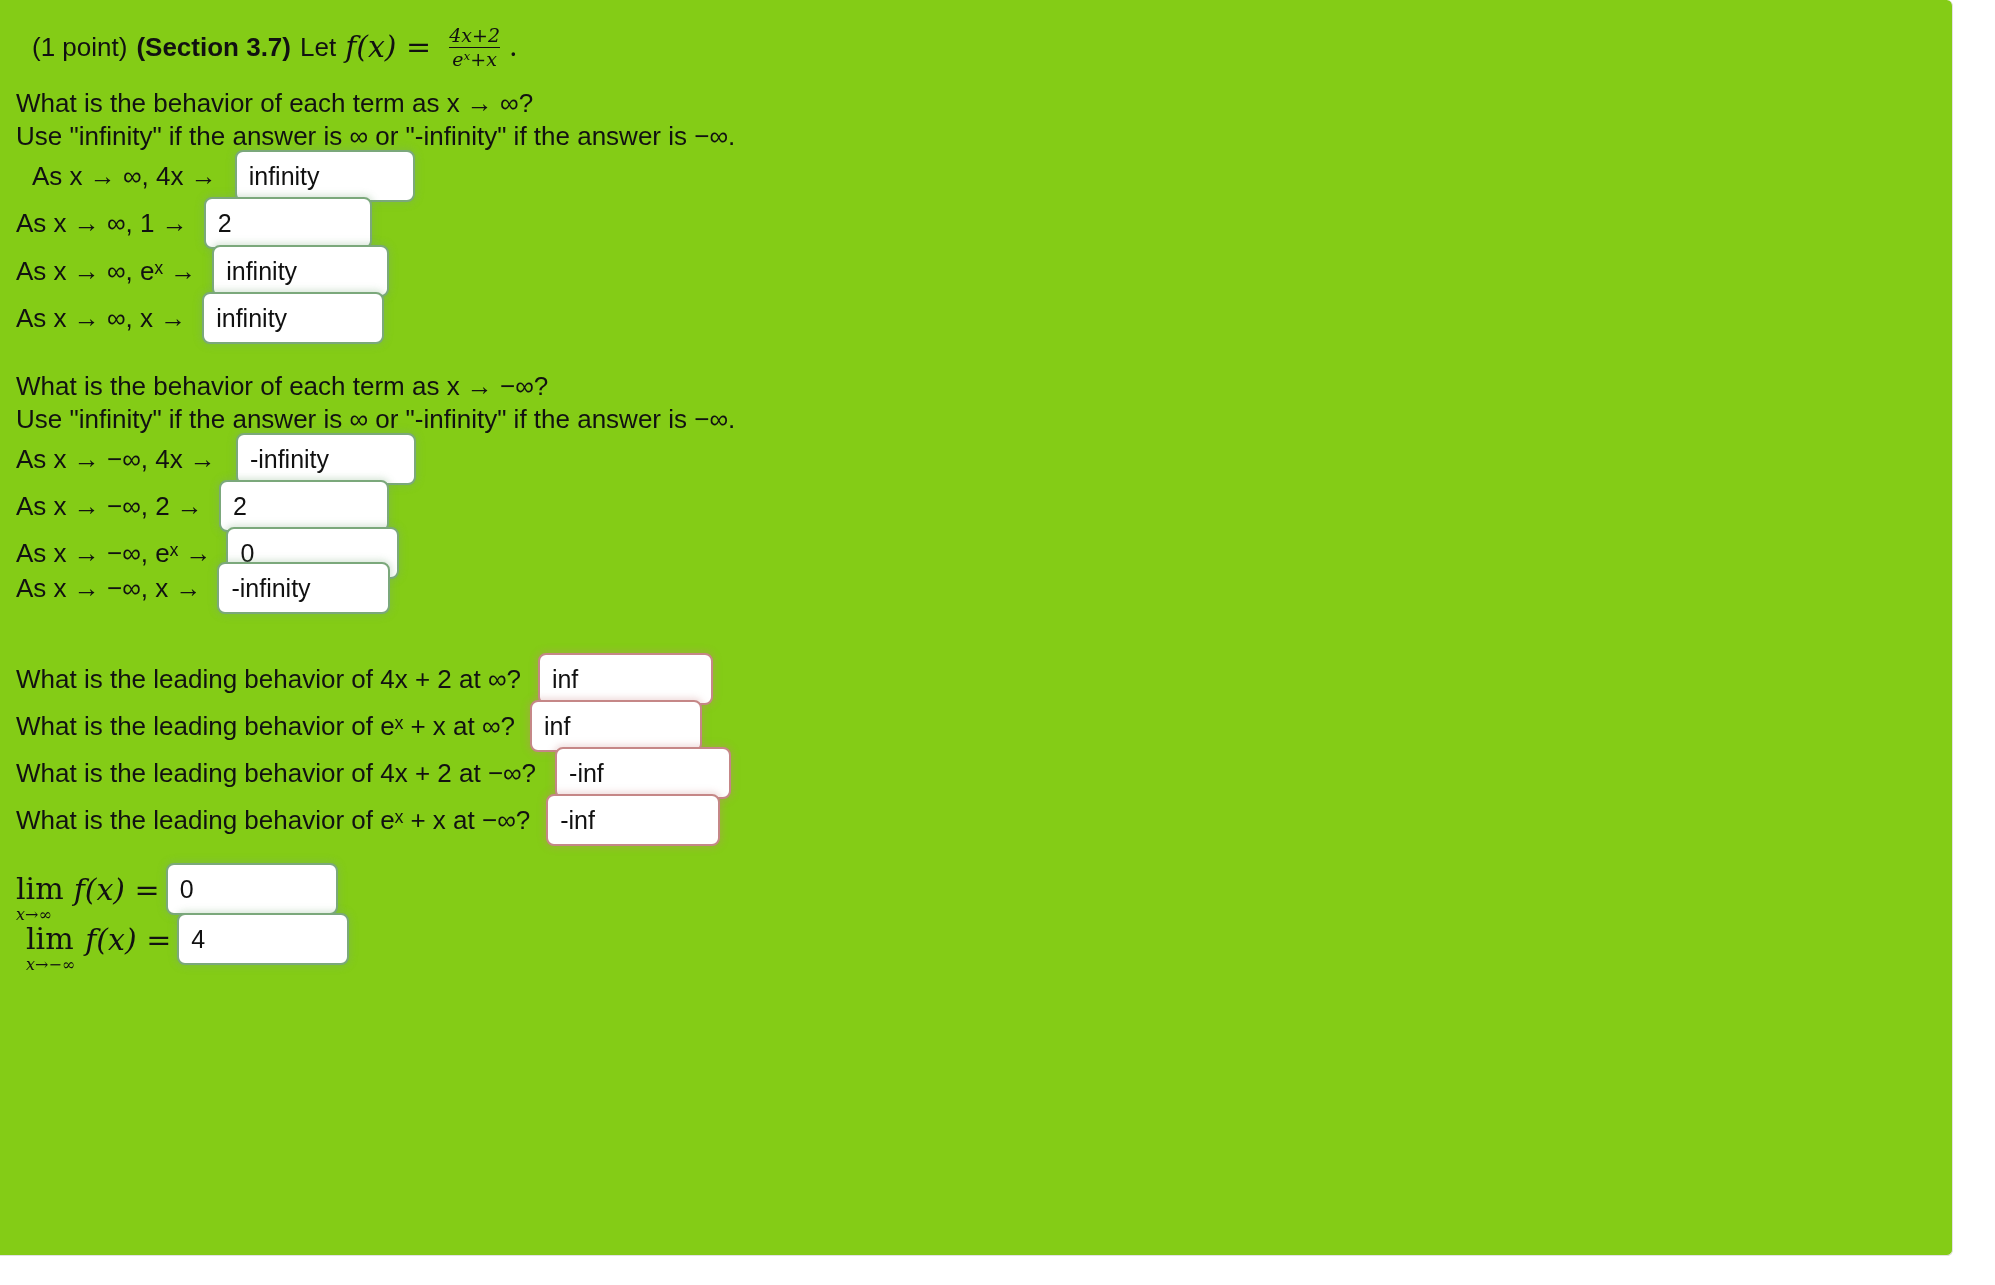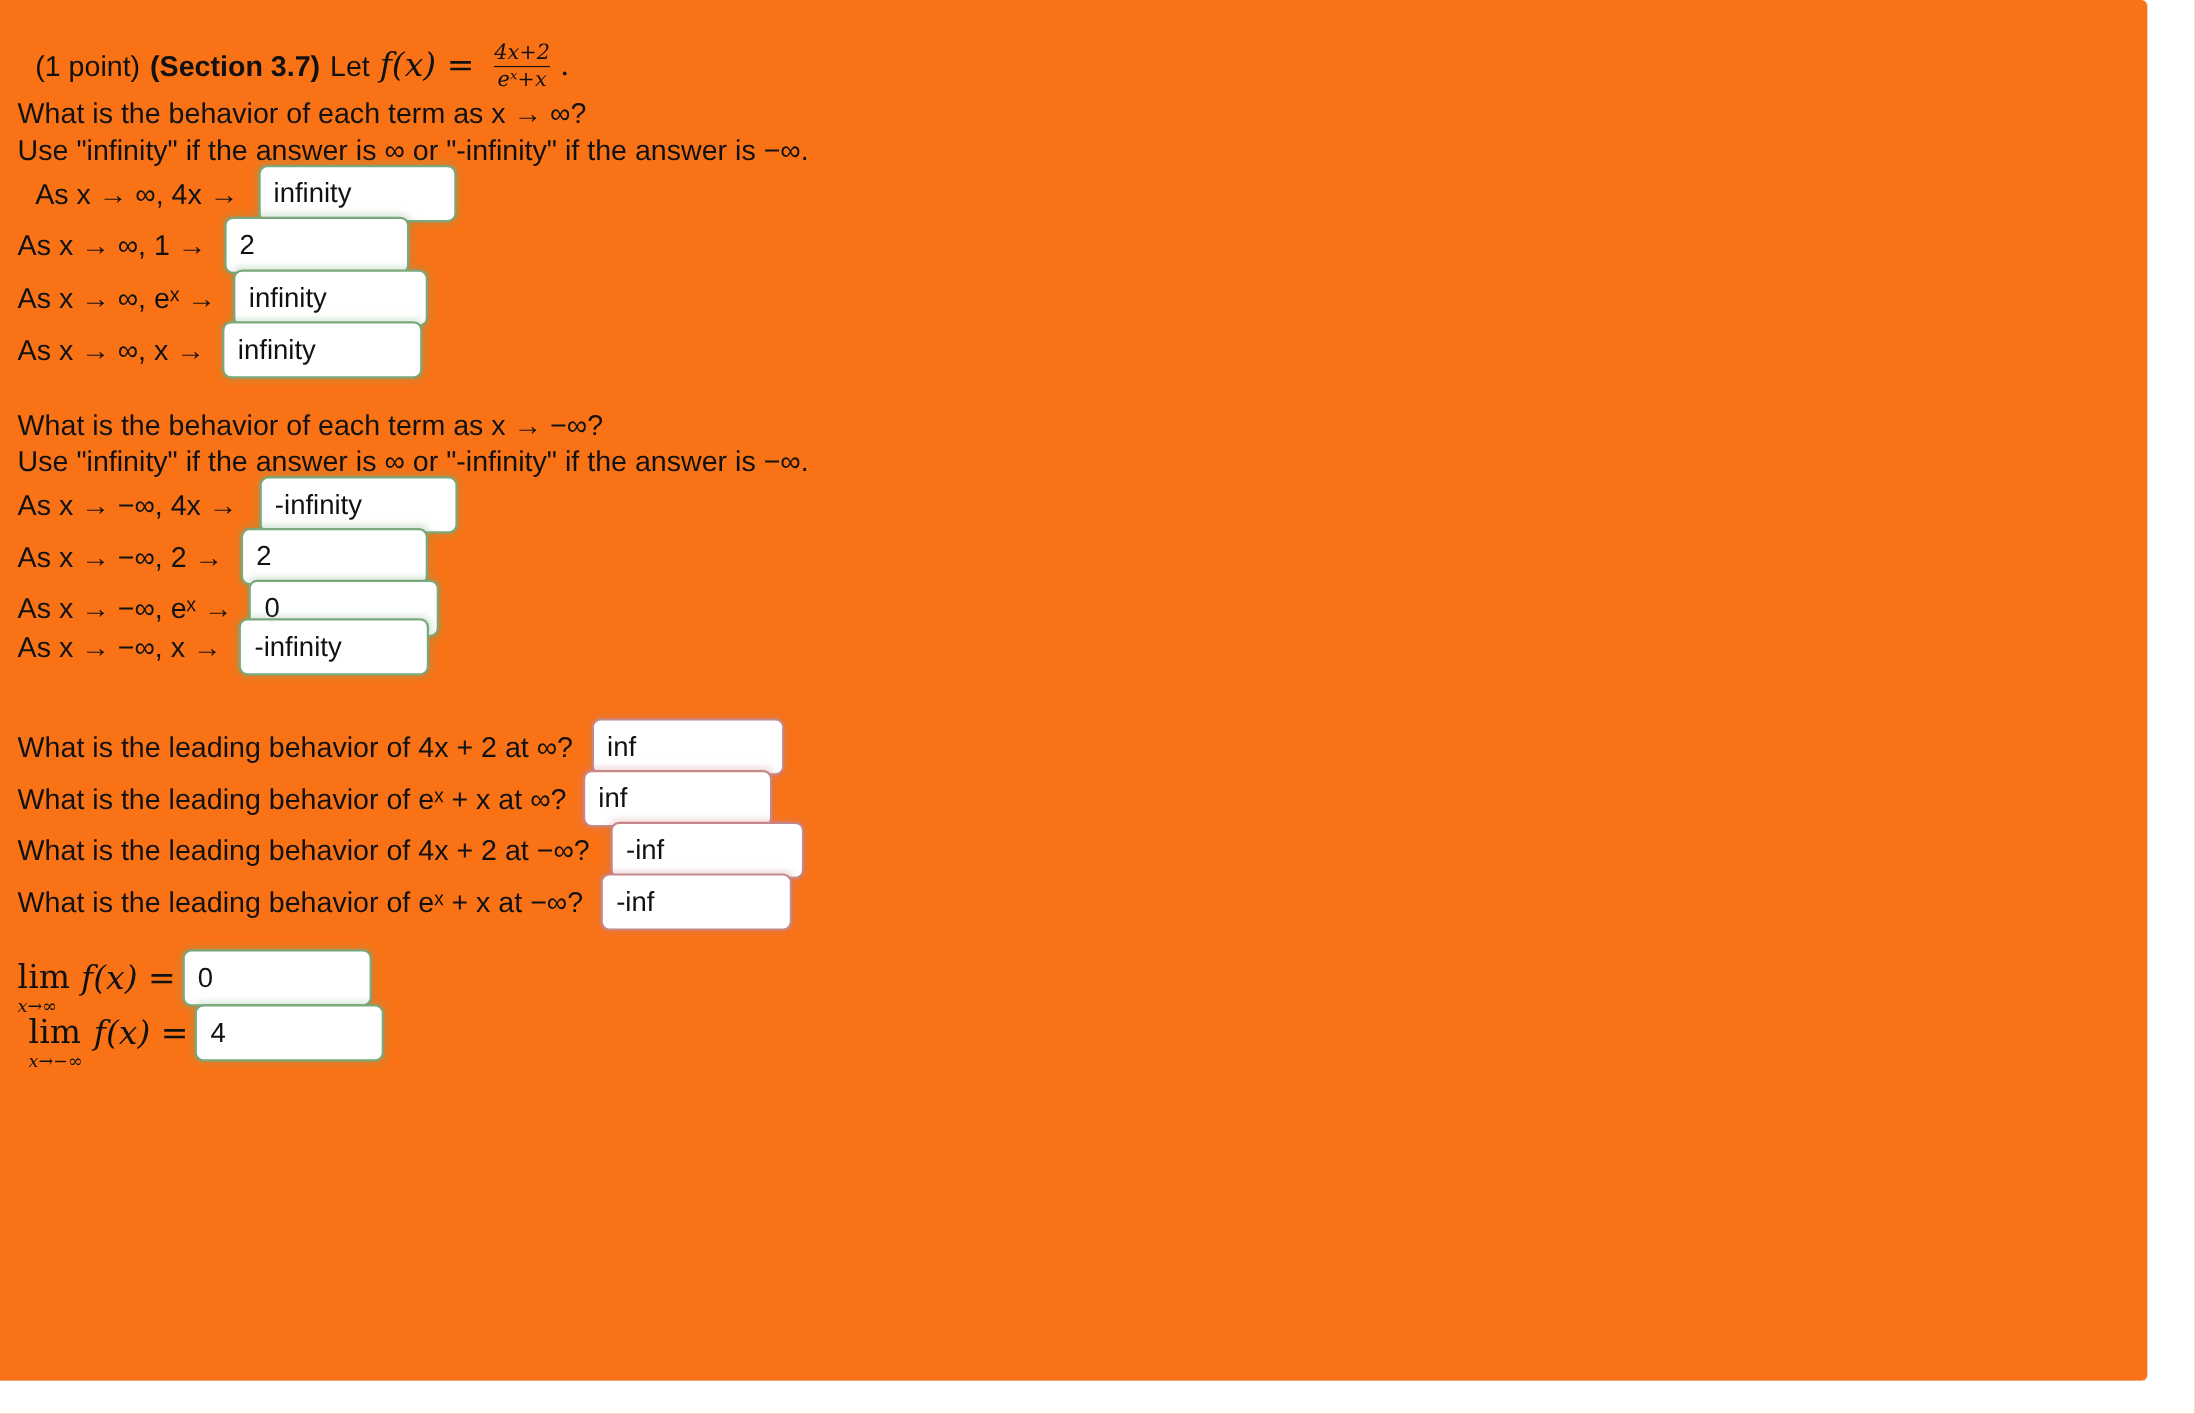--- a/index.html
+++ b/index.html
@@ -15,21 +15,21 @@
     color: #111111;
   }
 
   
   .panel {
     position: absolute;
     left: 0px;
     top: 0px;
     width: 1953px;
     height: 1256px;
-    background: #f97316;
+    background: #84cc16;
     border: 1px solid #e2e2e2;
     border-left: none;
     border-top: none;
     border-radius: 0 6px 6px 0;
     box-sizing: border-box;
     overflow: hidden;
     text-decoration: underline;
   }
 
   .content {
@@ -72,21 +72,21 @@
 
   .frac {
     display: inline-flex;
     flex-direction: column;
     align-items: center;
     justify-content: center;
     vertical-align: middle;
     font-family: "DejaVu Serif", serif;
     font-size: 19px;
     line-height: 1.12;
-    margin: 13px 6px;
+    margin: 0 6px;
     position: relative;
     top: 1px;
   }
   .frac .num { padding: 0 3px 1px 3px; font-style: italic; }
   .frac .den { padding: 1px 3px 0 3px; border-top: 1.6px solid #111; font-style: italic; }
 
   
   .qtext {
     position: absolute;
     white-space: nowrap;

